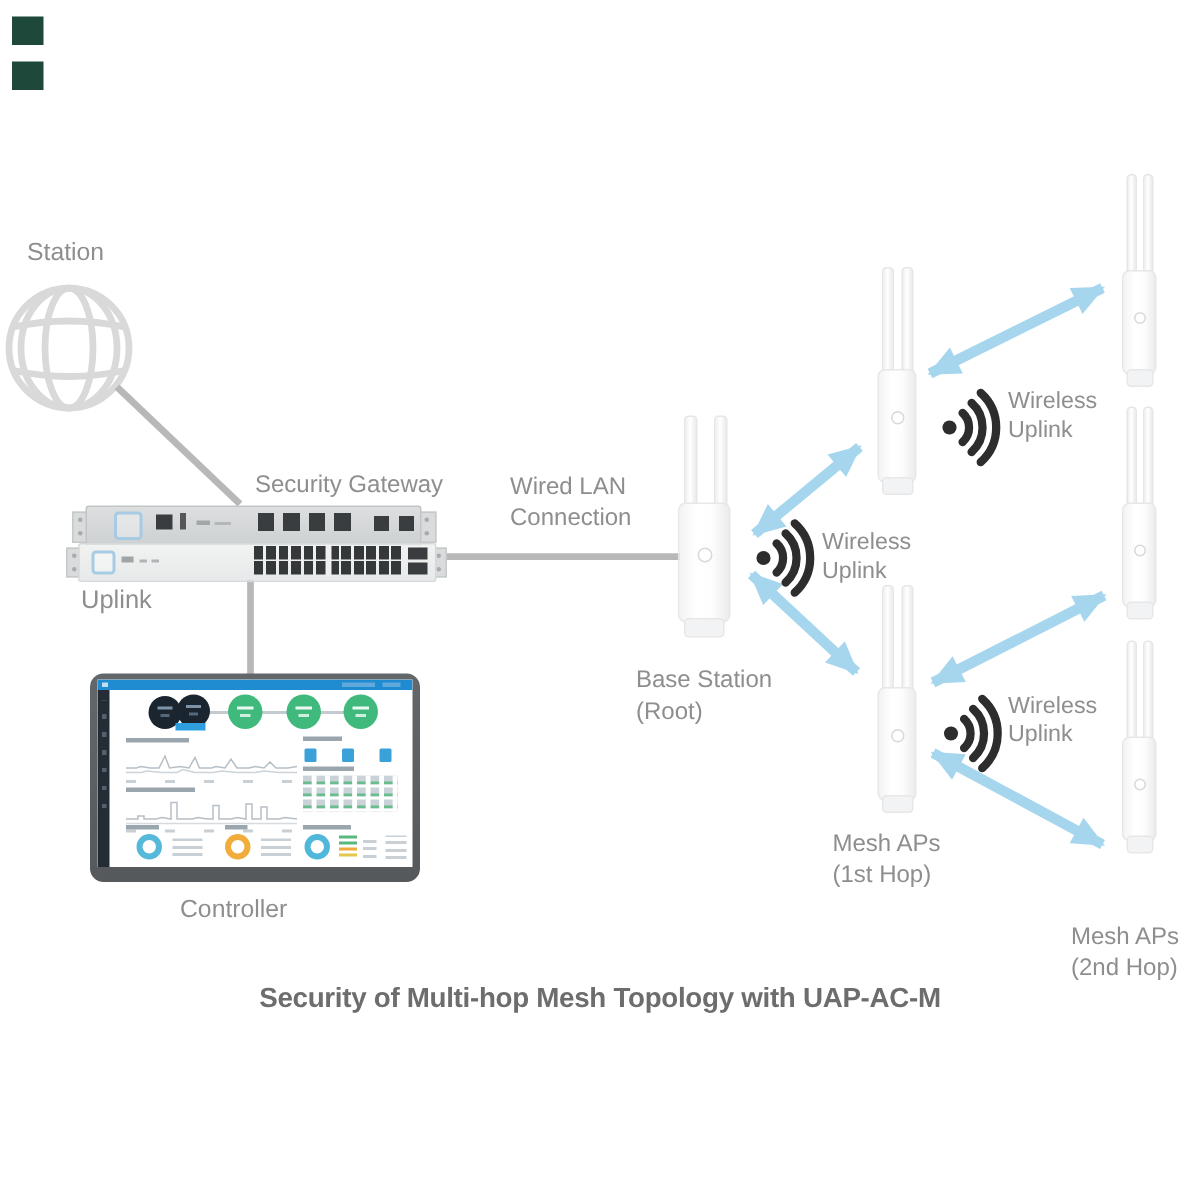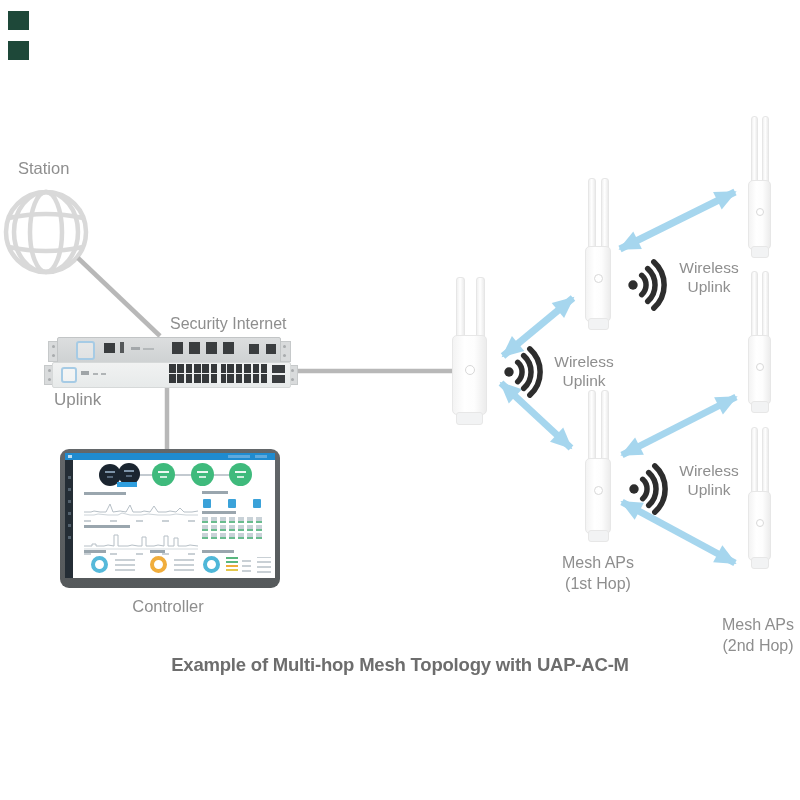--- a/index.html
+++ b/index.html
@@ -2,21 +2,21 @@
 <html><head>
 <meta charset="utf-8">
 <style>
   html,body{margin:0;padding:0;background:#ffffff;}
   .canvas{position:relative;width:800px;height:800px;background:#fff;overflow:hidden;
           font-family:"Liberation Sans","DejaVu Sans",sans-serif;}
   .abs{position:absolute;}
   svg{display:block;}
   
   .lbl{position:absolute;color:#8e8e8e;font-size:16px;line-height:20px;white-space:nowrap;}
-  .lbl.center{text-align:center;white-space:normal;}
+  .lbl.center{text-align:left;white-space:normal;}
   .caption{position:absolute;left:0;top:654px;width:800px;text-align:center;
            font-size:18.5px;font-weight:bold;color:#6d6d6d;letter-spacing:-0.2px;}
   
   .corner-marker{position:absolute;width:21px;height:19px;background:#1e4839;}
   
   .ear{position:absolute;background:#d9dbdc;border:1px solid #c6c9ca;}
   .ear::before{content:'';position:absolute;left:3px;top:3px;width:3px;height:3px;
                border-radius:50%;background:#a9acae;box-shadow:0 9px 0 #a9acae;}
   .gw-body{position:absolute;left:57px;top:337px;width:222px;height:25px;border-radius:2px;
            background:linear-gradient(#dcdedf,#ced1d2);border:1px solid #c2c5c6;}
@@ -242,24 +242,32 @@
   </div>
   <div class="ap" style="left:748px;top:427px;width:23px;height:142px;">
     <div class="ant" style="left:3px;top:0;width:5px;height:68px;"></div>
     <div class="ant" style="left:14px;top:0;width:5px;height:68px;"></div>
     <div class="ap-body" style="left:0;top:64px;width:21px;height:68px;"></div>
     <div class="ap-logo" style="left:8px;top:92px;width:6px;height:6px;"></div>
     <div class="ap-cap" style="left:3px;top:130px;width:16px;height:10px;"></div>
   </div>
 
   <div class="lbl" style="left:18px;top:158px;font-size:16.5px;">Station</div>
-  <div class="lbl" style="left:170px;top:314px;">Security Internet</div>
+  <div class="lbl" style="left:170px;top:314px;">Security Gateway</div>
   <div class="lbl" style="left:54px;top:390px;font-size:17px;">Uplink</div>
 
-
+  <div class="lbl center" style="left:340px;top:314px;width:96px;line-height:21px;">
+    <span style="display:block;">Wired LAN</span>
+    <span style="display:block;">Connection</span>
+  </div>
+
+  <div class="lbl center" style="left:424px;top:443px;width:104px;line-height:21px;">
+    <span style="display:block;">Base Station</span>
+    <span style="display:block;">(Root)</span>
+  </div>
 
   <div class="lbl center" style="left:120px;top:596px;width:96px;font-size:16.5px;">Controller</div>
 
   <div class="lbl center" style="left:548px;top:352px;width:72px;font-size:15.5px;line-height:19px;">
     <span style="display:block;">Wireless</span>
     <span style="display:block;">Uplink</span>
   </div>
   <div class="lbl center" style="left:672px;top:258px;width:74px;font-size:15.5px;line-height:19px;">
     <span style="display:block;">Wireless</span>
     <span style="display:block;">Uplink</span>
@@ -271,15 +279,15 @@
 
   <div class="lbl center" style="left:555px;top:552px;width:86px;line-height:21px;">
     <span style="display:block;">Mesh APs</span>
     <span style="display:block;">(1st Hop)</span>
   </div>
   <div class="lbl center" style="left:714px;top:614px;width:88px;line-height:21px;">
     <span style="display:block;">Mesh APs</span>
     <span style="display:block;">(2nd Hop)</span>
   </div>
 
-  <div class="caption">Example of Multi-hop Mesh Topology with UAP-AC-M</div>
+  <div class="caption">Security of Multi-hop Mesh Topology with UAP-AC-M</div>
 
 </div>
 
 </body></html>

